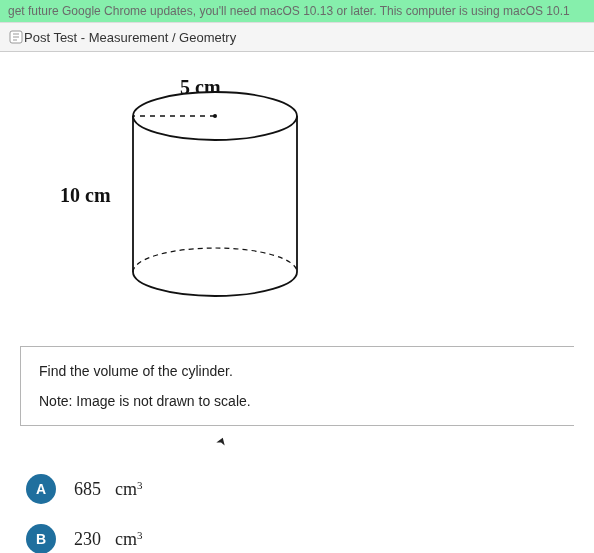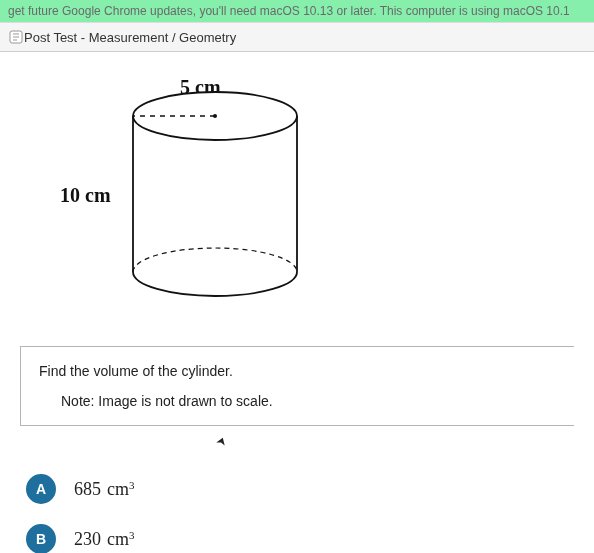--- a/index.html
+++ b/index.html
@@ -37,21 +37,21 @@
       padding: 0 0 20px 40px;
     }
     .question-box {
       border: 1px solid #b5b5b5;
       border-right: none;
       padding: 16px 18px;
       margin: 10px 0 6px 0;
       color: #222;
     }
     .question-box p { font-size: 14px; margin-bottom: 14px; }
-    .question-box p:last-child { margin-bottom: 0; margin-left: 22px; }
+    .question-box p:last-child { margin-bottom: 0; }
     .cursor {
       margin-left: 195px;
       margin-top: -4px;
       color: #222;
       font-size: 14px;
     }
     .answers {
       padding: 14px 6px;
     }
     .answer {
@@ -78,21 +78,21 @@
       position: absolute;
       left: 0; right: 0; bottom: -20px; height: 20px;
       background: #fff;
     }
     .answer-text {
       font-family: "Times New Roman", serif;
       font-size: 18px;
       color: #222;
       display: flex;
       align-items: baseline;
-      gap: 6px;
+      gap: 14px;
     }
     .unit { display: inline-flex; align-items: flex-start; }
     .unit sup { font-size: 11px; vertical-align: super; }
   </style>
 </head>
 <body>
 
 <div class="system-banner">
   <span>get future Google Chrome updates, you'll need macOS 10.13 or later. This computer is using macOS 10.1</span>
 </div>

